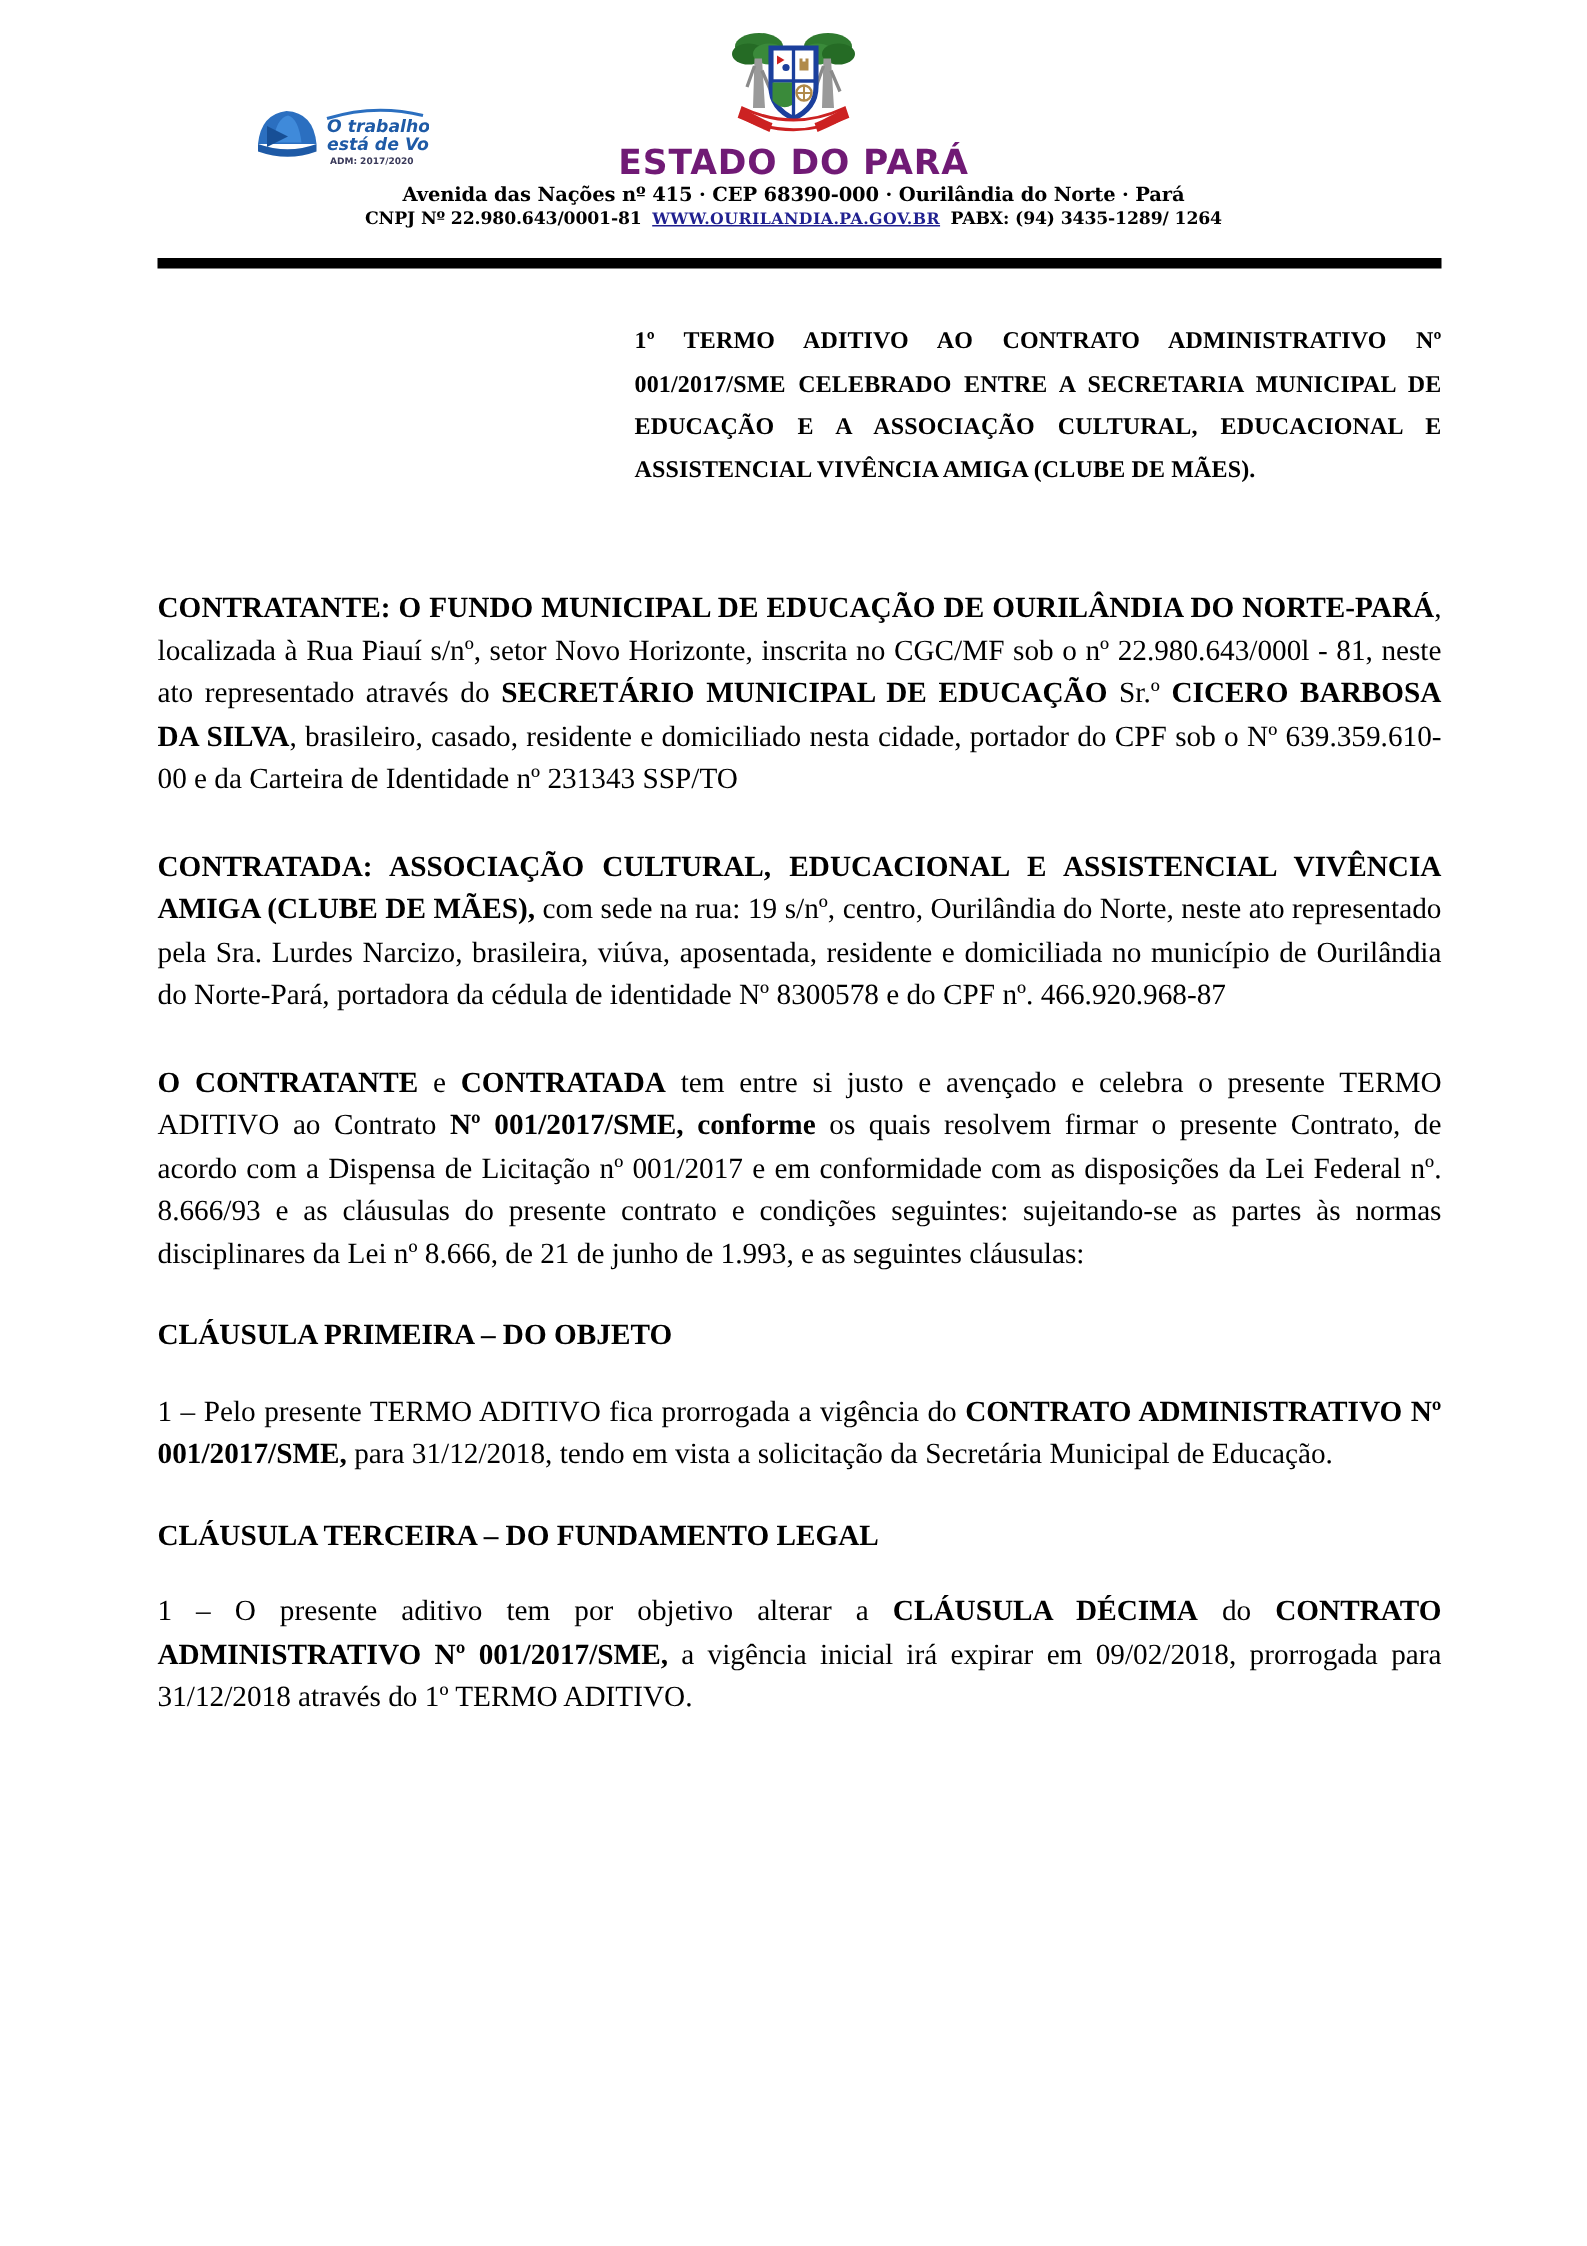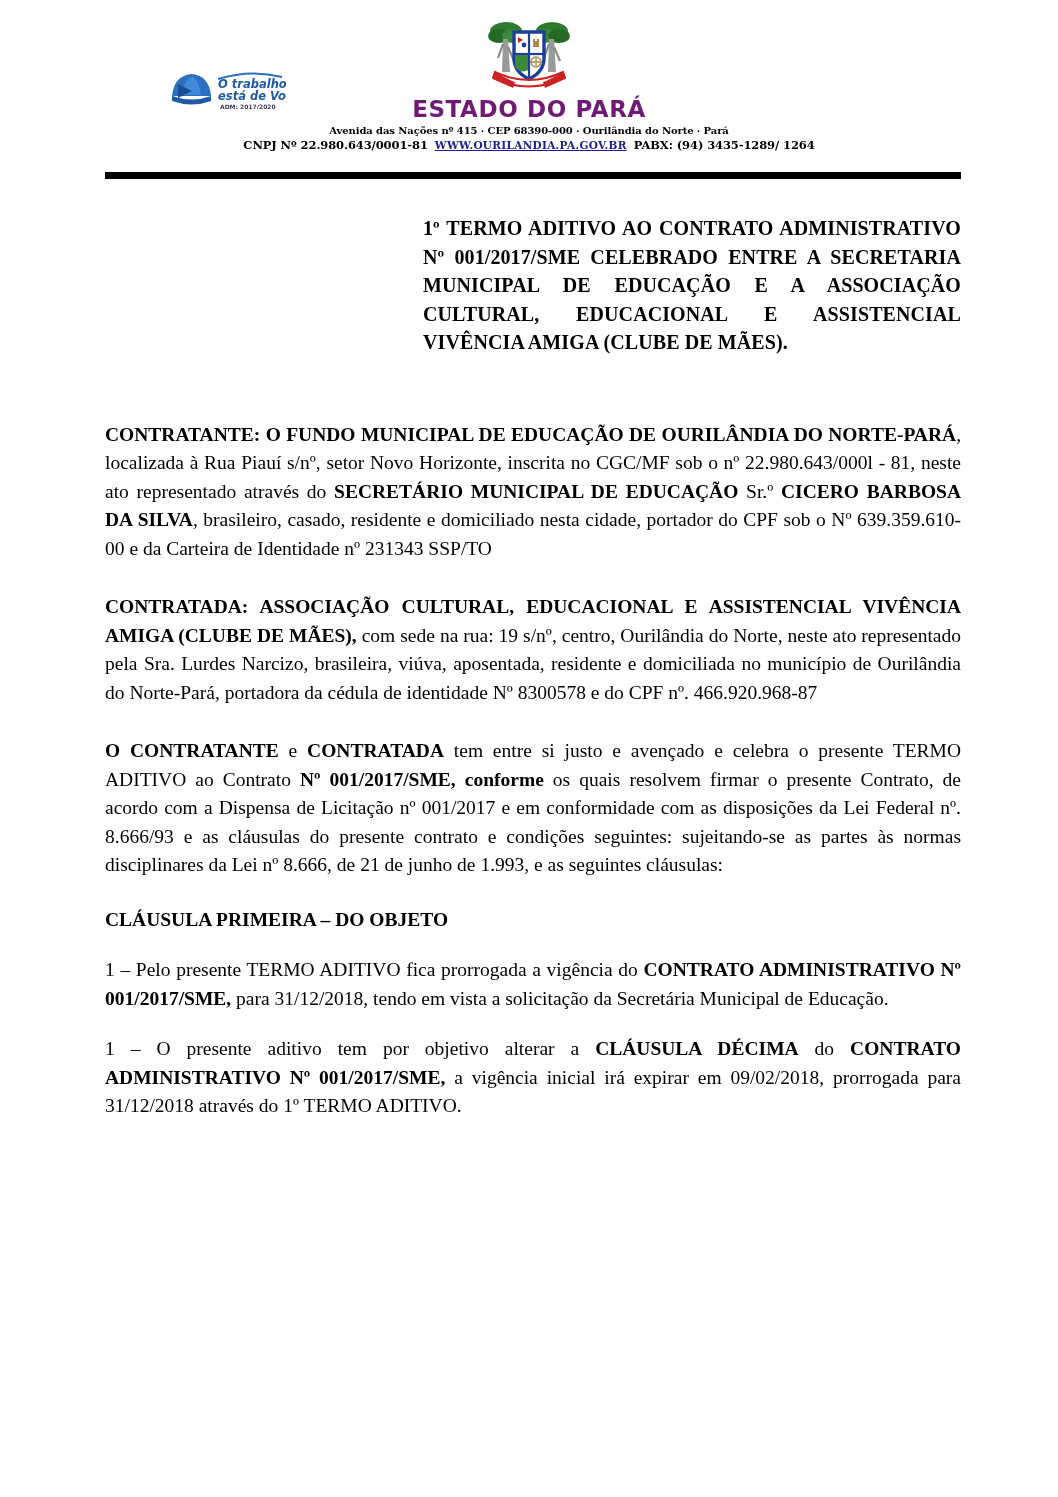--- a/index.html
+++ b/index.html
@@ -62,21 +62,21 @@
     font-weight: bold;
     font-size: 17px;
     letter-spacing: 0.1px;
     line-height: 20px;
     color: #000;
     margin-top: 1px;
   }
   .head-addr {
     font-family: "DejaVu Serif", serif;
     font-weight: bold;
-    font-size: 10px;
+    font-size: 13px;
     letter-spacing: -0.1px;
     line-height: 15px;
     color: #000;
     margin-top: 1px;
   }
   .head-cnpj {
     font-family: "DejaVu Serif", serif;
     font-weight: bold;
     font-size: 11.5px;
     letter-spacing: -0.1px;
@@ -102,21 +102,21 @@
   .content {
     padding: 0 97px 0 105px;
     box-sizing: border-box;
   }
   .title-block {
     margin-top: 42px;
     margin-left: 318px;
     text-align: justify;
     text-align-last: left;
     font-weight: bold;
-    font-size: 20px;
+    font-size: 16px;
     line-height: 28.5px;
     letter-spacing: 0.1px;
   }
   .para {
     font-size: 19.5px;
     line-height: 28.5px;
     text-align: justify;
     text-align-last: left;
     margin: 0;
   }
@@ -223,18 +223,19 @@
     <p class="para p-justo">
       <b>O CONTRATANTE</b><span> e </span><b>CONTRATADA</b><span> tem entre si justo e avençado e celebra o presente TERMO ADITIVO ao Contrato </span><b>Nº 001/2017/SME, conforme</b><span> os quais resolvem firmar o presente Contrato, de acordo com a Dispensa de Licitação nº 001/2017 e em conformidade com as disposições da Lei Federal nº. 8.666/93 e as cláusulas do presente contrato e condições seguintes: sujeitando-se as partes às normas disciplinares da Lei nº 8.666, de 21 de junho de 1.993, e as seguintes cláusulas:</span>
     </p>
 
     <div class="clause-head">CLÁUSULA PRIMEIRA – DO OBJETO</div>
 
     <p class="para clause-body">
       <span>1 – Pelo presente TERMO ADITIVO fica prorrogada a vigência do </span><b>CONTRATO ADMINISTRATIVO Nº 001/2017/SME,</b><span> para 31/12/2018, tendo em vista a solicitação da Secretária Municipal de Educação.</span>
     </p>
 
+    <div class="clause-head">CLÁUSULA TERCEIRA – DO FUNDAMENTO LEGAL</div>
     <p class="para clause-body">
       <span>1 – O presente aditivo tem por objetivo alterar a </span><b>CLÁUSULA DÉCIMA</b><span> do </span><b>CONTRATO ADMINISTRATIVO Nº 001/2017/SME,</b><span> a vigência inicial irá expirar em 09/02/2018, prorrogada para 31/12/2018 através do 1º TERMO ADITIVO.</span>
     </p>
 
   </div>
 </div>
 
 </body></html>

